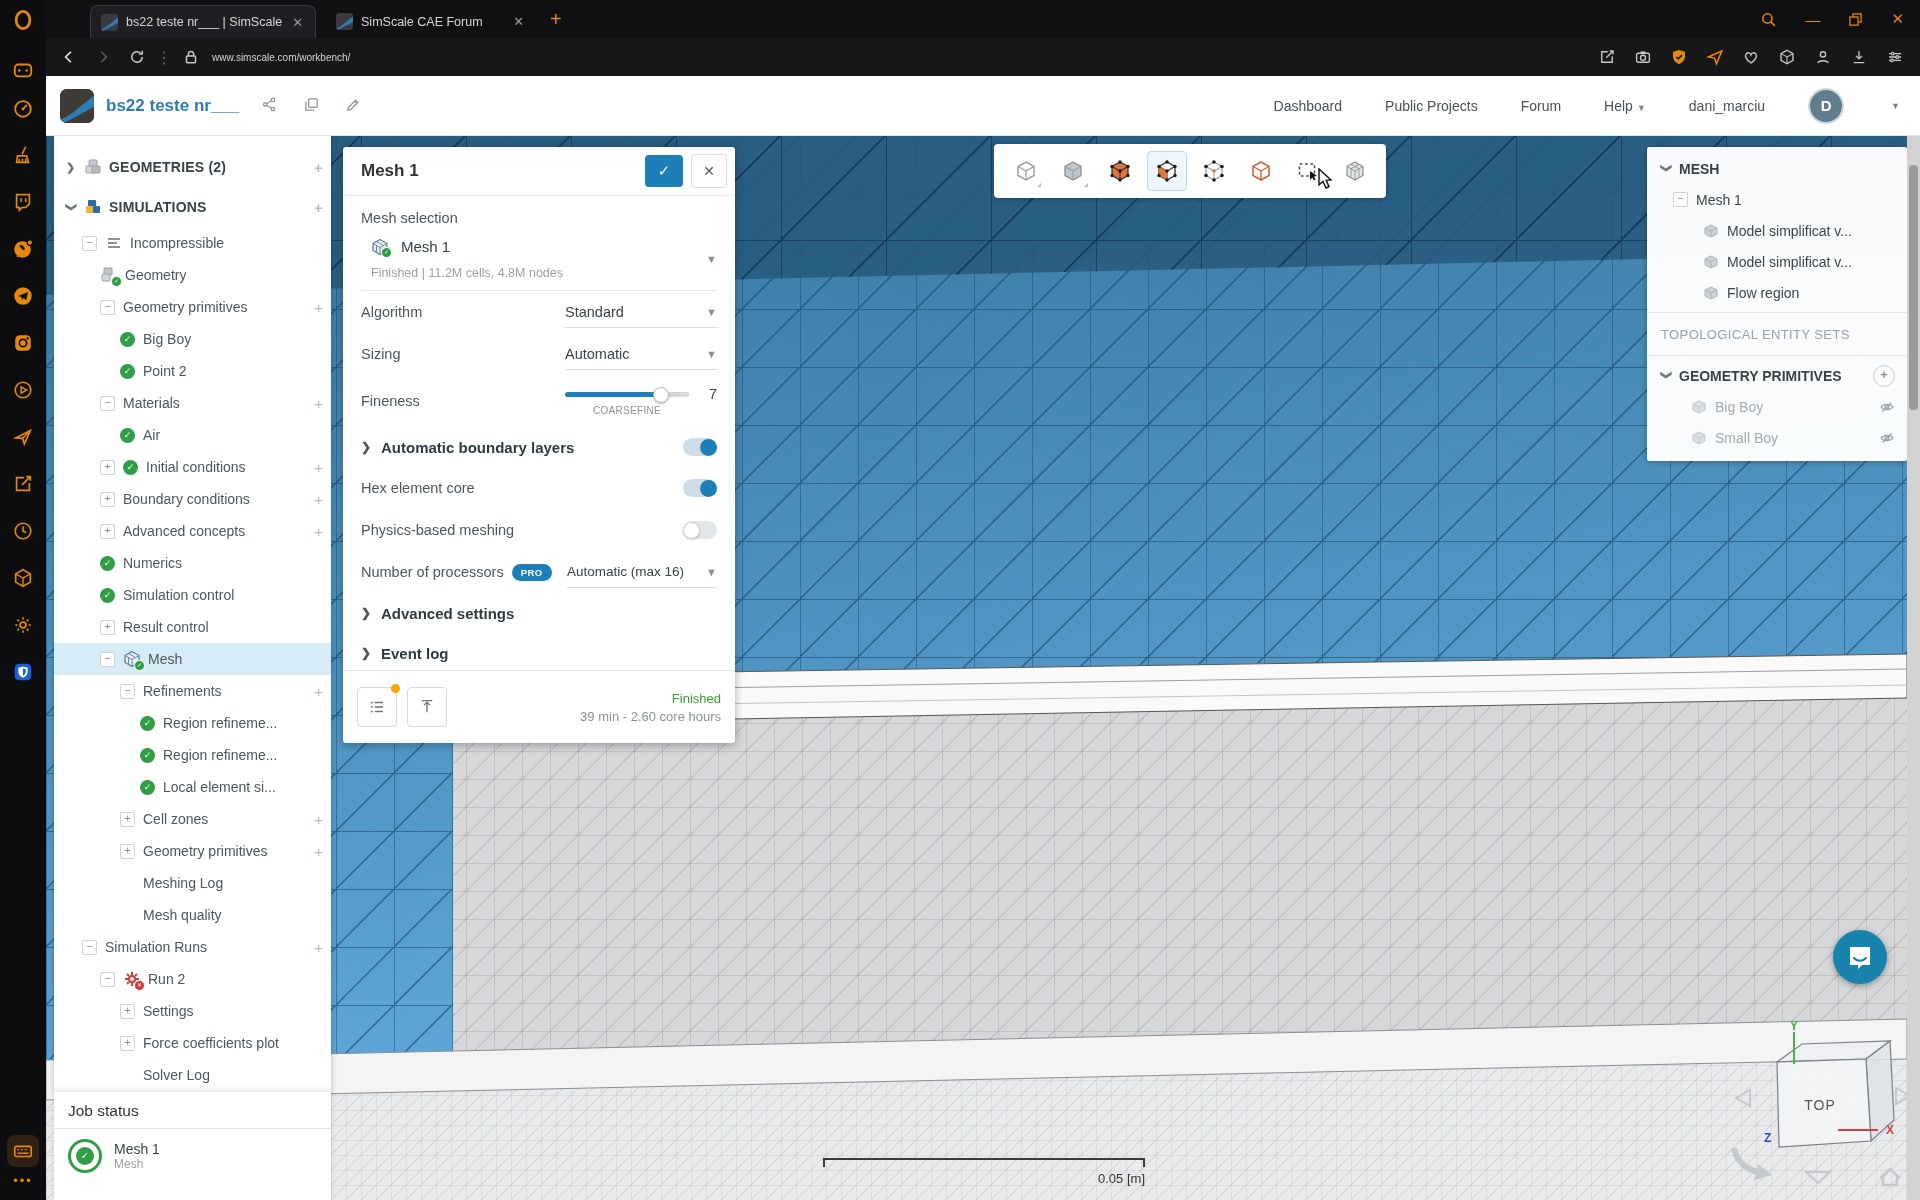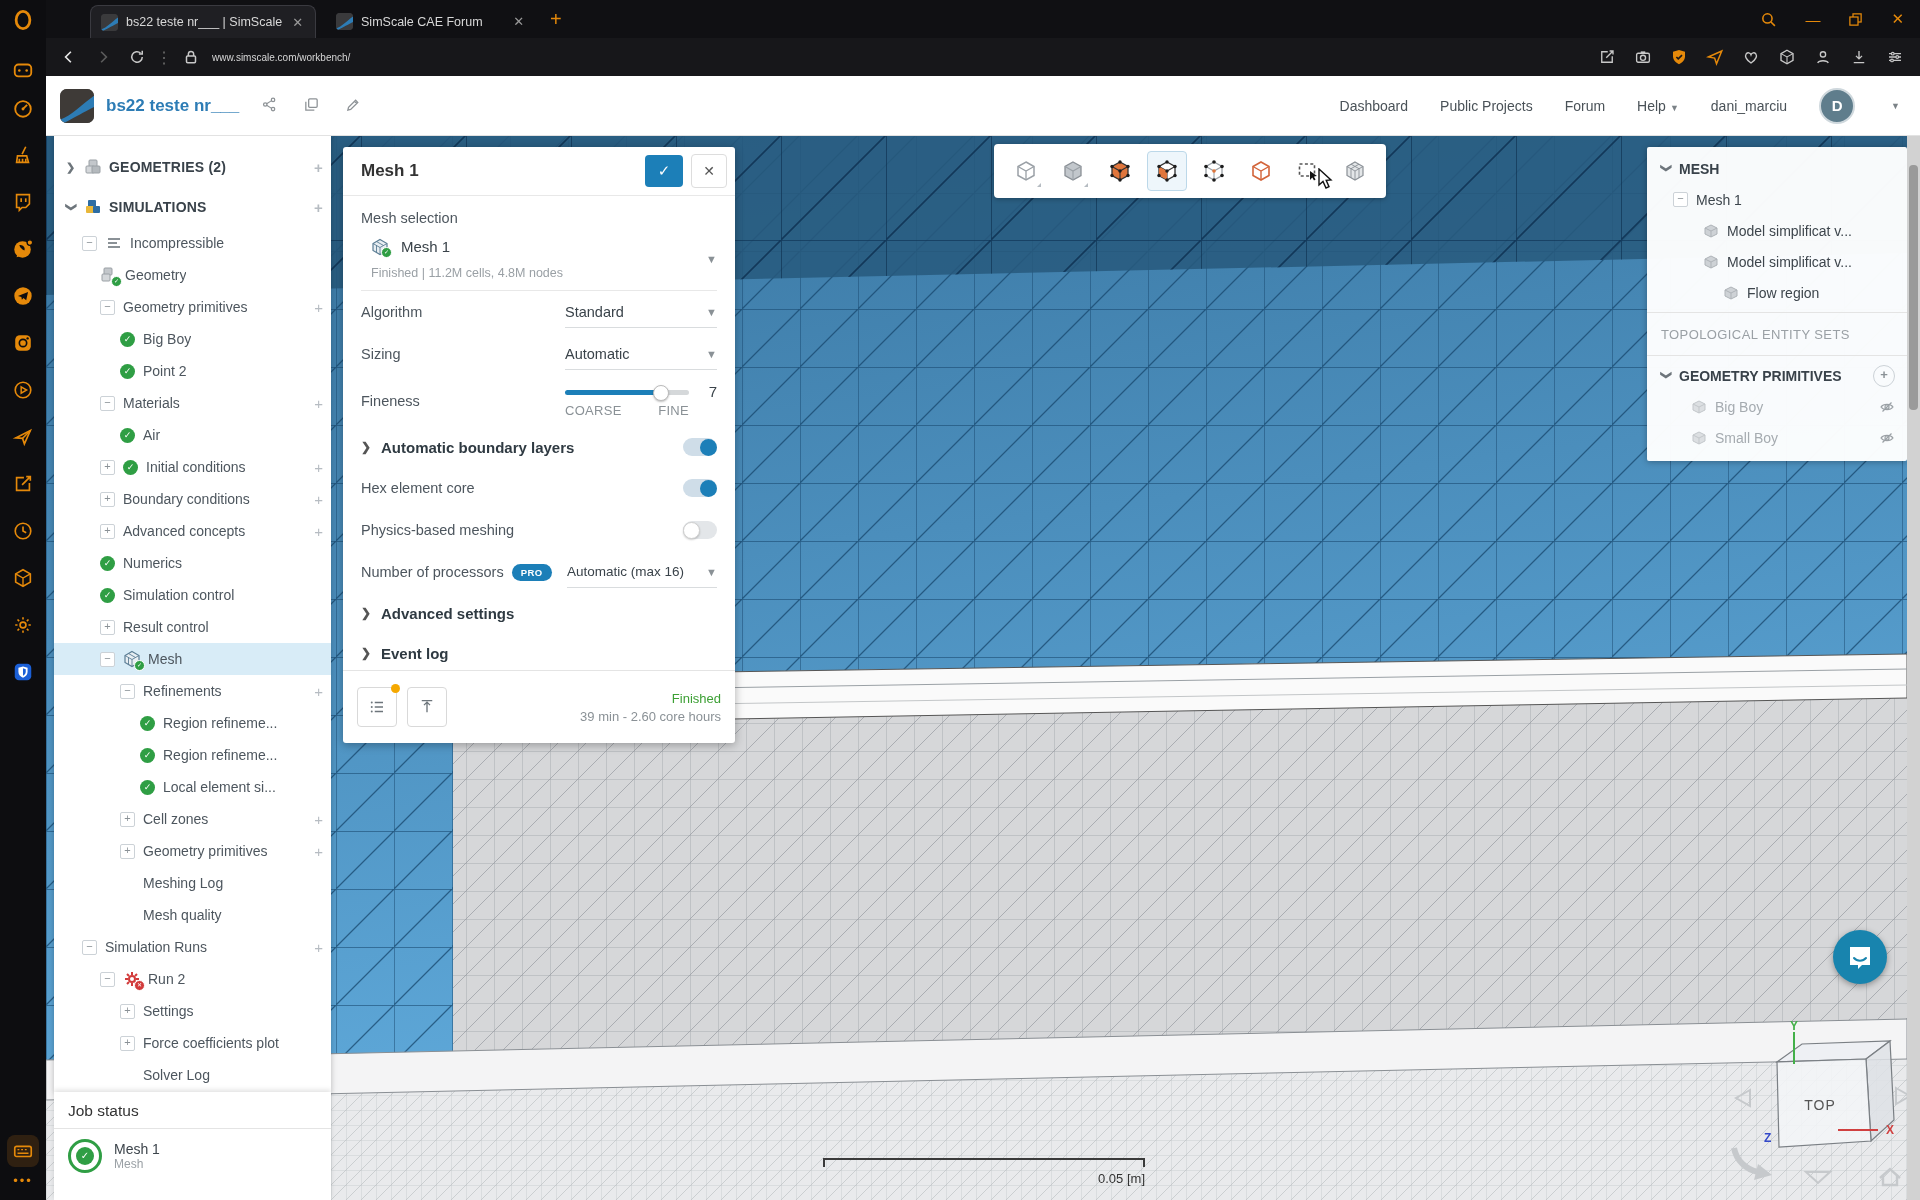--- a/index.html
+++ b/index.html
@@ -29,21 +29,21 @@
   .ub-ic{width:22px;height:22px;margin-left:12px;display:flex;align-items:center;justify-content:center;color:#c8c8c8}
   .ub-ic svg{width:18px;height:18px}
   .url-text{font-size:10px;color:#d6d6d6;margin-left:10px}
   .ub-right{margin-left:auto;display:flex;align-items:center;gap:14px;padding-right:14px}
   
   #ss-header{left:46px;top:76px;width:1874px;height:59px;background:#ffffff;z-index:4;border-bottom:1px solid #e2e2e2;display:flex;align-items:center}
   .ss-logo{width:34px;height:34px;border-radius:7px;background:#3e3a37;margin-left:14px;overflow:hidden}
   .proj-title{color:#2d7cb5;font-size:17px;font-weight:700;margin-left:12px}
   .hd-ic{width:20px;height:20px;margin-left:22px;color:#8d9296}
   .hd-ic svg{width:17px;height:17px}
-  .hd-nav{margin-left:auto;display:flex;align-items:center;gap:32px;padding-right:20px;color:#4a5258;font-size:14px}
+  .hd-nav{margin-left:auto;display:flex;align-items:center;gap:43px;padding-right:20px;color:#4a5258;font-size:14px}
   .hd-caret{font-size:9px;color:#7b8287;margin-left:4px}
   .avatar{width:32px;height:32px;border-radius:50%;background:#5f7d8c;color:#fff;display:flex;align-items:center;justify-content:center;font-size:15px;font-weight:700;border:2px solid #cfd8dd}
   
   #viewport{left:46px;top:135px;width:1861px;height:1065px;z-index:0}
   #scrollbar{left:1907px;top:135px;width:13px;height:1065px;background:#d2d2d2;z-index:4}
   #scroll-thumb{left:1909px;top:165px;width:9px;height:245px;background:#9a9a9a;border-radius:4px;z-index:5}
   
   #tree-panel{left:54px;top:135px;width:277px;height:957px;background:#fff;z-index:3;box-shadow:0 0 6px rgba(0,0,0,.25);overflow:hidden;padding-top:12px;box-sizing:border-box}
   .trow{display:flex;align-items:center;height:32px;position:relative;font-size:14px;color:#4d565e;padding-right:26px}
   .trow.sec{height:40px;font-weight:700;color:#39424a;font-size:14px;letter-spacing:.2px}
@@ -89,21 +89,21 @@
   .tog::after{content:"";position:absolute;width:17px;height:17px;border-radius:50%;background:#1c7fb8;top:.5px;right:0}
   .tog.off{background:#e3e6e9}
   .tog.off::after{background:#fff;border:1px solid #cfcfcf;box-sizing:border-box;left:0;right:auto;box-shadow:0 1px 2px rgba(0,0,0,.2)}
   .pro{background:#1c7fb8;color:#fff;font-size:9.5px;font-weight:700;border-radius:9px;padding:3px 9px;margin-left:8px;letter-spacing:.5px}
   .slider{margin-left:auto;width:152px}
   .sl-track{position:relative;height:16px;display:flex;align-items:center}
   .sl-fill{height:5px;background:#1c7fb8;border-radius:3px;width:96px}
   .sl-rest{height:5px;background:#d5d8da;border-radius:3px;flex:1;margin-right:28px}
   .sl-knob{position:absolute;left:88px;top:0;width:16px;height:16px;border-radius:50%;background:#fff;border:1px solid #bbb;box-shadow:0 1px 2px rgba(0,0,0,.25);box-sizing:border-box}
   .sl-val{position:absolute;right:0;top:-2px;font-size:15px;color:#3a434a}
-  .sl-minmax{display:flex;font-size:13px;color:#8a9196;margin-top:2px;width:124px;justify-content:space-between;letter-spacing:.3px}
+  .sl-minmax{display:flex;font-size:10px;color:#8a9196;margin-top:2px;width:124px;justify-content:center;letter-spacing:.3px}
   .dlg-foot{border-top:1px solid #e4e4e4;height:72px;display:flex;align-items:center;padding:0 14px}
   .fbtn{width:38px;height:38px;border:1px solid #d9d9d9;border-radius:4px;display:flex;align-items:center;justify-content:center;margin-right:10px;position:relative;color:#6d757b}
   .fbtn svg{width:18px;height:18px}
   .odot{position:absolute;top:-4px;right:-4px;width:9px;height:9px;border-radius:50%;background:#f5a800}
   .fstat{margin-left:auto;text-align:right}
   .fstat .ok{color:#3da035;font-size:13px}
   .fstat .rt{color:#8a9196;font-size:13px;margin-top:3px}
   
   #vp-toolbar{left:994px;top:144px;width:392px;height:54px;background:#fff;border-radius:4px;z-index:3;box-shadow:0 1px 5px rgba(0,0,0,.3);display:flex;align-items:center;justify-content:center;gap:7px}
   .tbtn{width:40px;height:40px;border-radius:4px;display:flex;align-items:center;justify-content:center;position:relative}
@@ -827,21 +827,21 @@
   </div>
   <div class="strow" style="padding-left:56px">
     <span class="cube">
         <svg viewBox="0 0 16 14">
           <path d="M8 1 L14 4 V10 L8 13 L2 10 V4 Z" fill="#ced2d6" stroke="#aeb3b8"></path>
           <path d="M2 4 L8 7 L14 4 M8 7 V13" stroke="#aeb3b8" fill="none"></path>
         </svg>
       </span>
     <span>Model simplificat v...</span>
   </div>
-  <div class="strow" style="padding-left:76px">
+  <div class="strow" style="padding-left:56px">
     <span class="cube">
         <svg viewBox="0 0 16 14">
           <path d="M8 1 L14 4 V10 L8 13 L2 10 V4 Z" fill="#ced2d6" stroke="#aeb3b8"></path>
           <path d="M2 4 L8 7 L14 4 M8 7 V13" stroke="#aeb3b8" fill="none"></path>
         </svg>
       </span>
     <span>Flow region</span>
   </div>
   <div class="st-div"></div>
   <div class="st-topo">TOPOLOGICAL ENTITY SETS</div>

